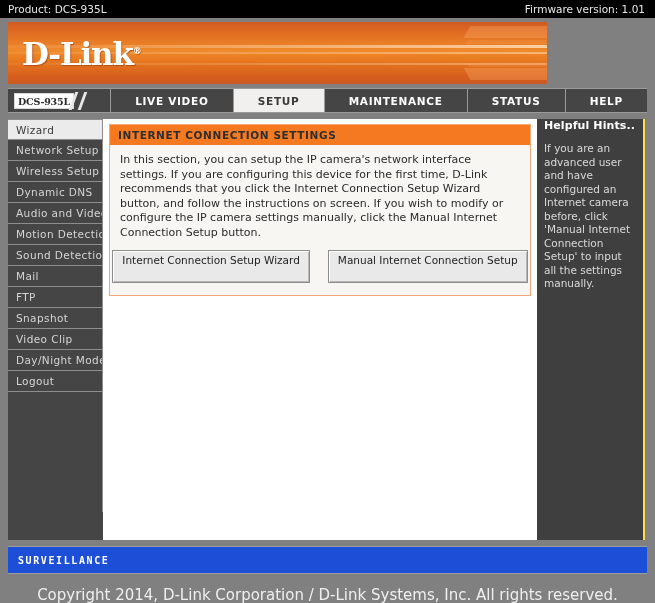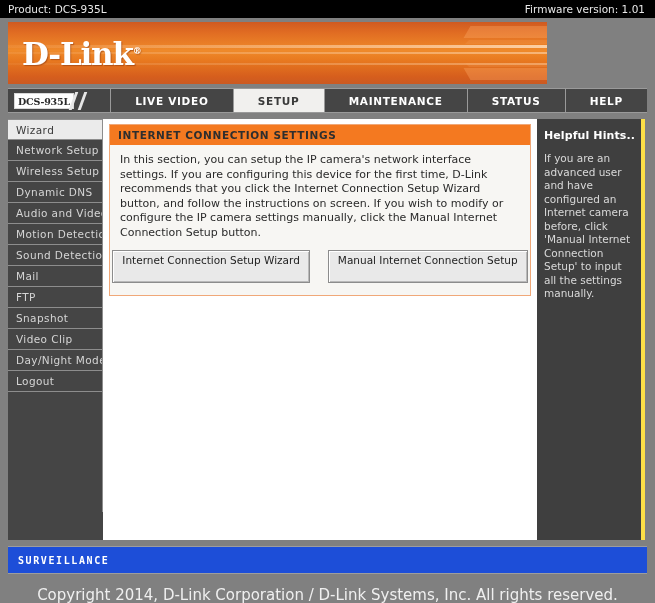--- a/index.html
+++ b/index.html
@@ -253,22 +253,22 @@
     font-family: "DejaVu Sans", "Liberation Sans", sans-serif;
   }
 
   .hints {
     position: absolute;
     left: 537px; top: 119px;
     width: 108px;
     height: 421px;
     background: #3f3f3f;
     box-sizing: border-box;
-    padding: 10px 6px 6px 7px;
-    border-right: 4px solid #fde047;
+    padding: 0 6px 6px 7px;
+    border-right: 2px solid #fde047;
   }
   .hints-title {
     color: #ffffff;
     font-weight: bold;
     font-size: 11px;
     margin-bottom: 10px;
     letter-spacing: 0.1px;
   }
   .hints-text {
     color: #d9d9d9;

